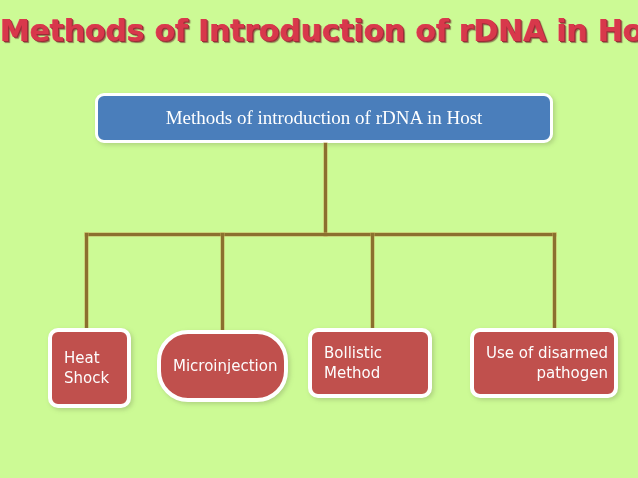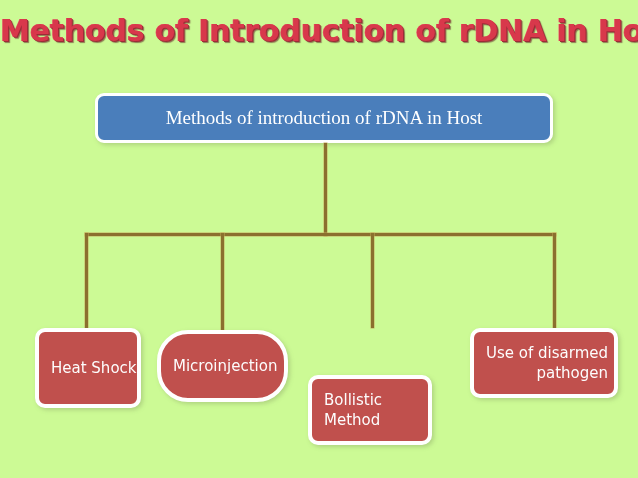--- a/index.html
+++ b/index.html
@@ -90,23 +90,23 @@
     font-family: "DejaVu Sans", sans-serif;
     font-size: 15px;
     color: #fdfdfd;
     line-height: 20px;
     width: 100%;
     white-space: pre-line;
   }
   .leaf-left .box-label   { text-align: left; padding-left: 12px; }
   .leaf-center .box-label { text-align: right; padding: 0 6px; }
 
-  #leaf-0 { left: 35px;  top: 328px; width: 106px; height: 80px; }
+  #leaf-0 { left: 48px;  top: 328px; width: 83px; height: 80px; }
   #leaf-1 { left: 157px; top: 330px; width: 131px; height: 72px; border-radius: 31px; }
-  #leaf-2 { left: 308px; top: 328px; width: 124px; height: 70px; margin-top: 47px; }
+  #leaf-2 { left: 308px; top: 328px; width: 124px; height: 70px; }
   #leaf-3 { left: 470px; top: 328px; width: 148px; height: 70px; }
 </style>
 </head>
 <body>
 
 <div id="slide">
 
   <div id="slide-title">Methods of Introduction of rDNA in Host</div>
 
   <div id="root-box">

